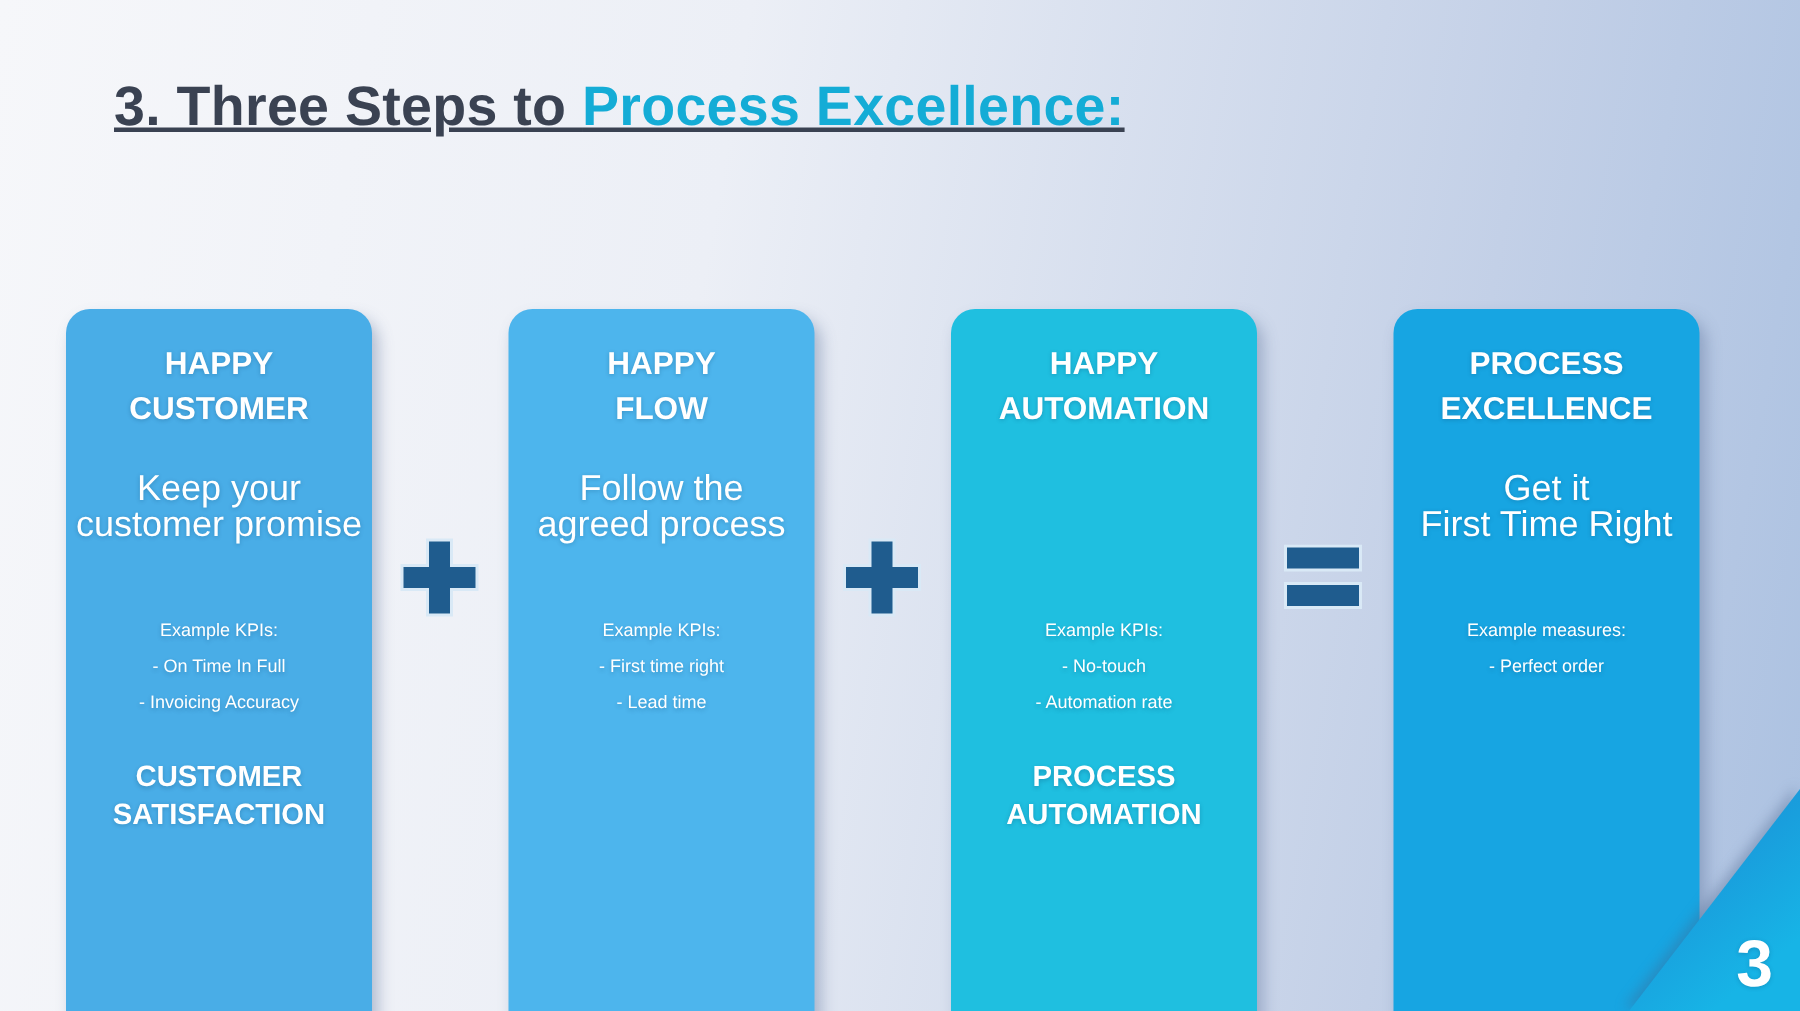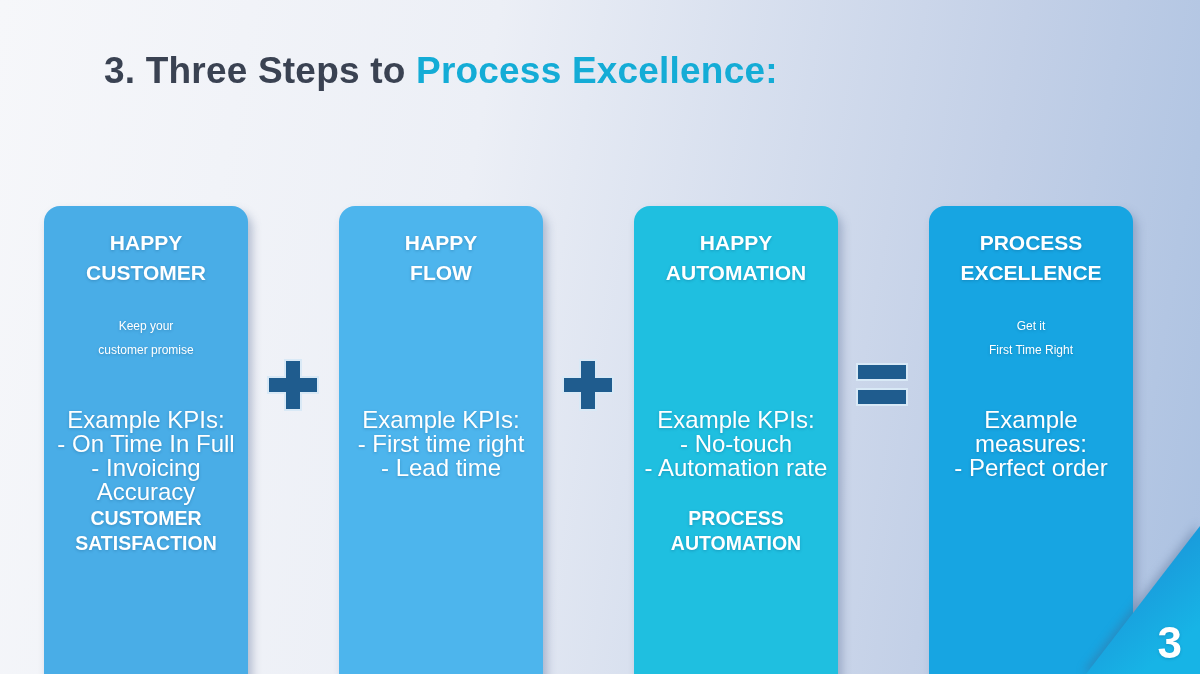--- a/index.html
+++ b/index.html
@@ -8,27 +8,28 @@
     width: 1200px;
     height: 674px;
     overflow: hidden;
     background: linear-gradient(100deg, #f6f7fa 0%, #eceff6 38%, #c3d0e7 78%, #abc1e1 100%);
     font-family: "Liberation Sans", sans-serif;
   }
 
   
   .title {
     position: absolute;
-    left: 104px;
+    left: 76px;
     top: 46px;
     font-size: 37px;
     font-weight: 700;
     color: #3A4252;
     line-height: 50px;
     letter-spacing: 0.2px;
+    text-decoration: underline;
   }
   .title .accent { color: #14ACD6; }
   .title-line2 { padding-left: 56px; }
 
   
   .card {
     position: absolute;
     top: 206px;
     width: 204px;
     height: 487px;
@@ -43,22 +44,22 @@
   .card-4 { left: 929px; }
 
   .card .section {
     position: absolute;
     left: 5px;
     right: 5px;
     white-space: pre-line;
     text-shadow: 0 1px 3px rgba(10, 60, 100, 0.28);
   }
   .card .heading { top: 22px;  font-size: 21px;   font-weight: 700; line-height: 30px; }
-  .card .body    { top: 108px; font-size: 12px; line-height: 24px; }
-  .card .kpis    { top: 202px; font-size: 24px; line-height: 24px; }
+  .card .body    { top: 108px; font-size: 24px; line-height: 24px; }
+  .card .kpis    { top: 202px; font-size: 12px; line-height: 24px; }
   .card .footer  { top: 300px; font-size: 19.5px; font-weight: 700; line-height: 25px; }
 
   
   .op { position: absolute; }
   .op-1 { left: 266px; top: 358px; }
   .op-2 { left: 561px; top: 358px; }
   .op-3 { left: 856px; top: 363px; }
   .op svg { display: block; }
 
   
@@ -103,20 +104,22 @@
 
   <div class="op op-1">
     <svg width="54" height="54" viewBox="0 0 54 54">
       <path d="M19 2 h16 v17 h17 v16 h-17 v17 h-16 v-17 h-17 v-16 h17 z" stroke="#d9e9f6" stroke-width="2" fill="#1F5C8E"></path>
     </svg>
   </div>
 
   <div class="card card-2" style="background: rgb(77, 181, 237);">
     <div class="section heading">HAPPY
 FLOW</div>
+    <div class="section body">Follow the
+agreed process</div>
     <div class="section kpis">Example KPIs:
 - First time right
 - Lead time</div>
   </div>
 
   <div class="op op-2">
     <svg width="54" height="54" viewBox="0 0 54 54">
       <path d="M19 2 h16 v17 h17 v16 h-17 v17 h-16 v-17 h-17 v-16 h17 z" stroke="#d9e9f6" stroke-width="2" fill="#1F5C8E"></path>
     </svg>
   </div>

